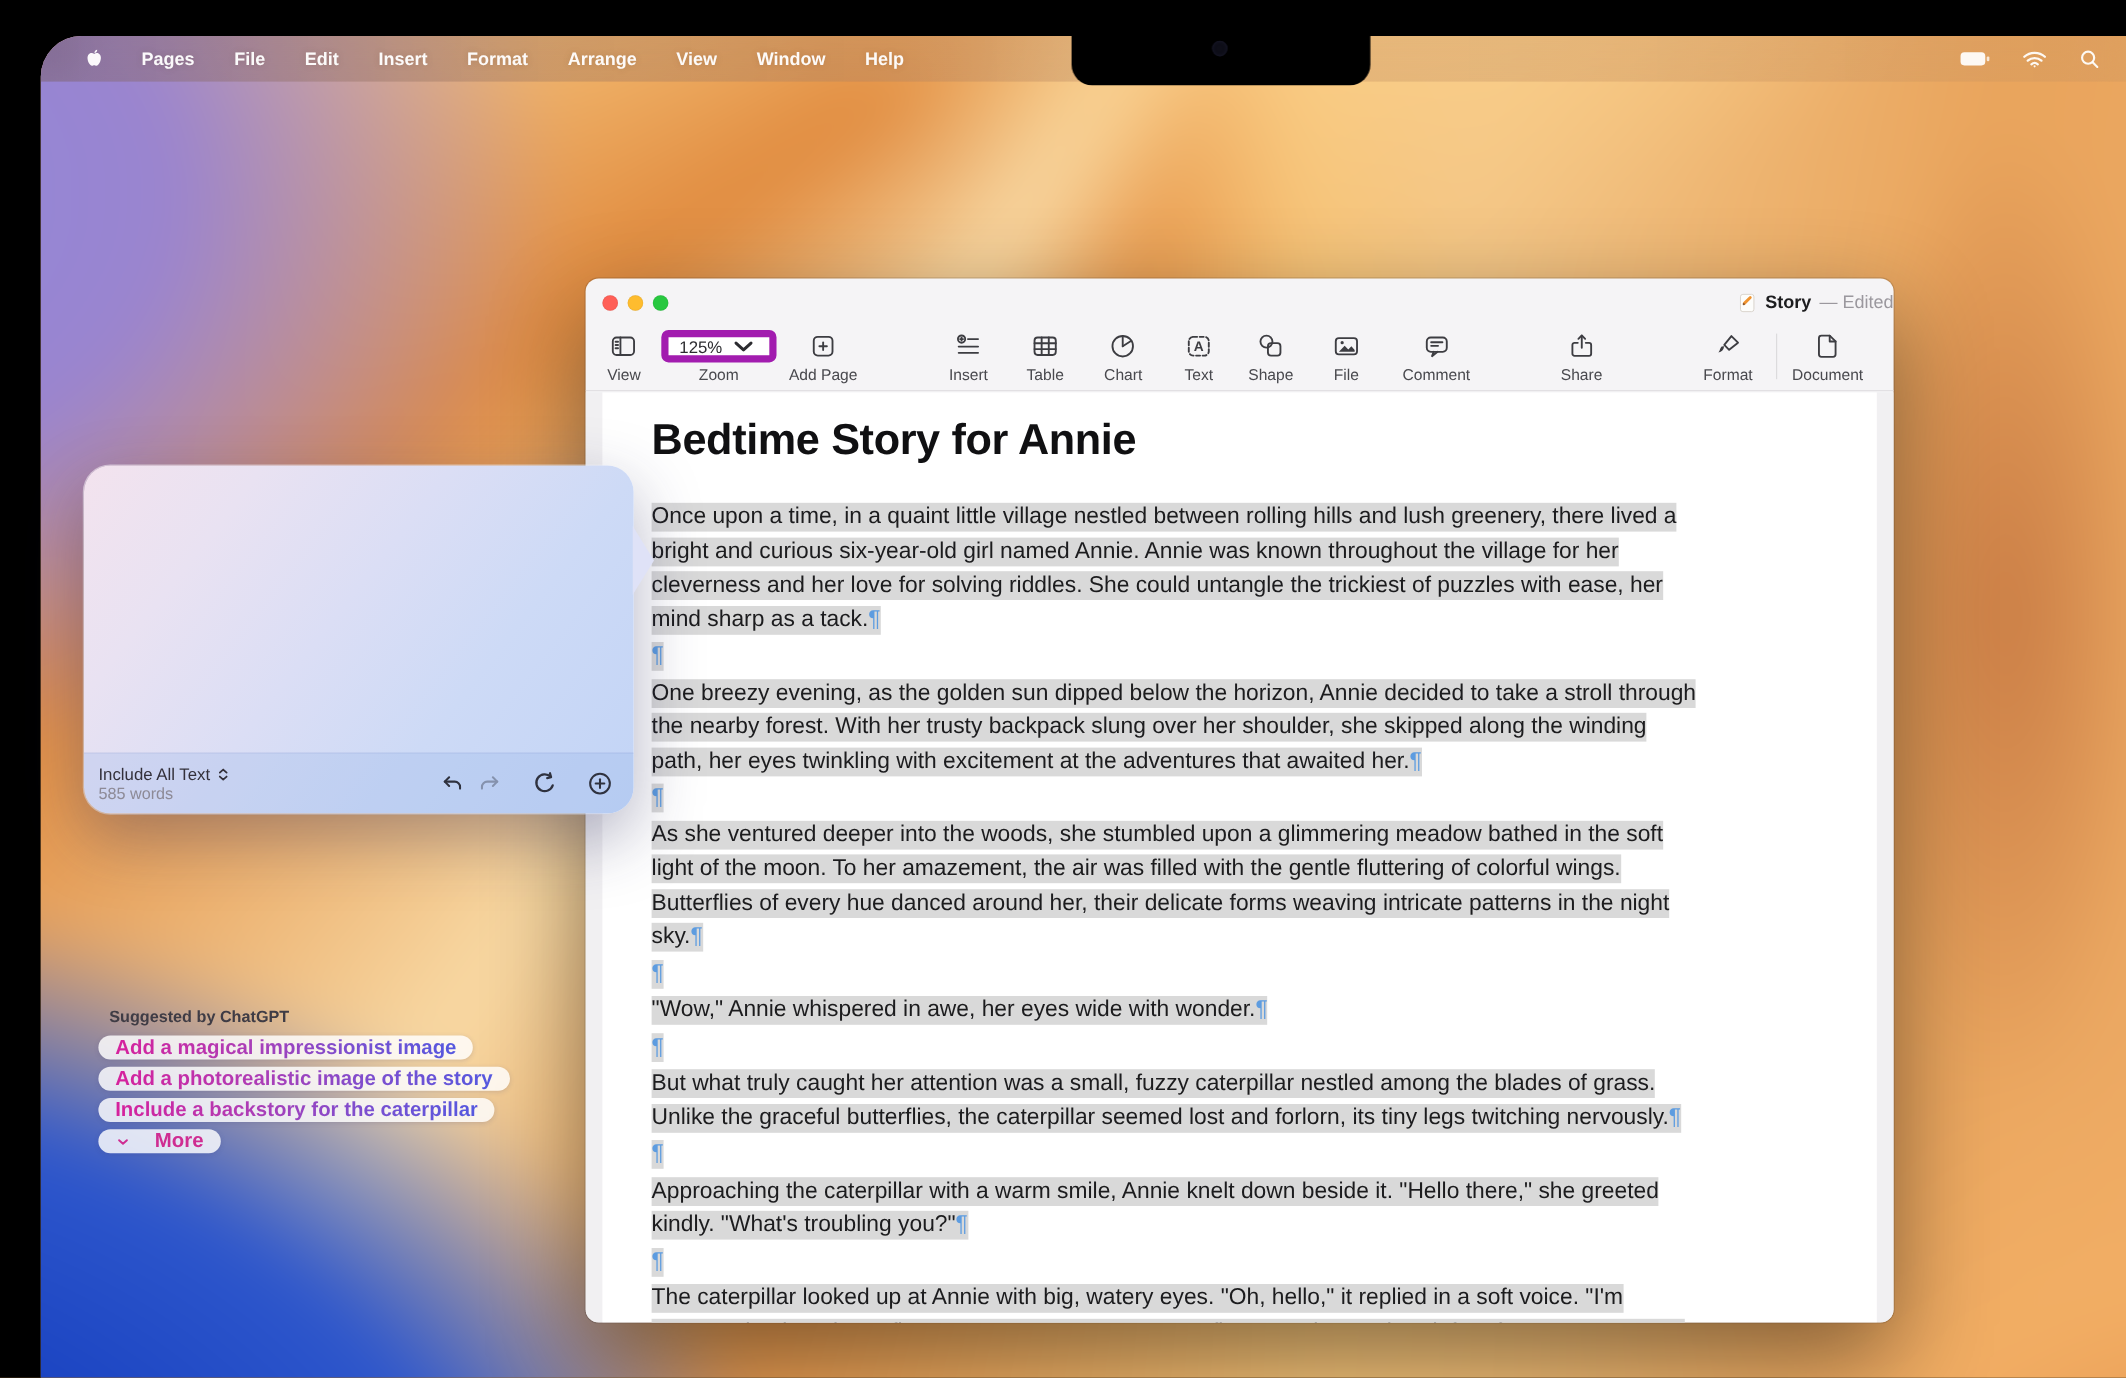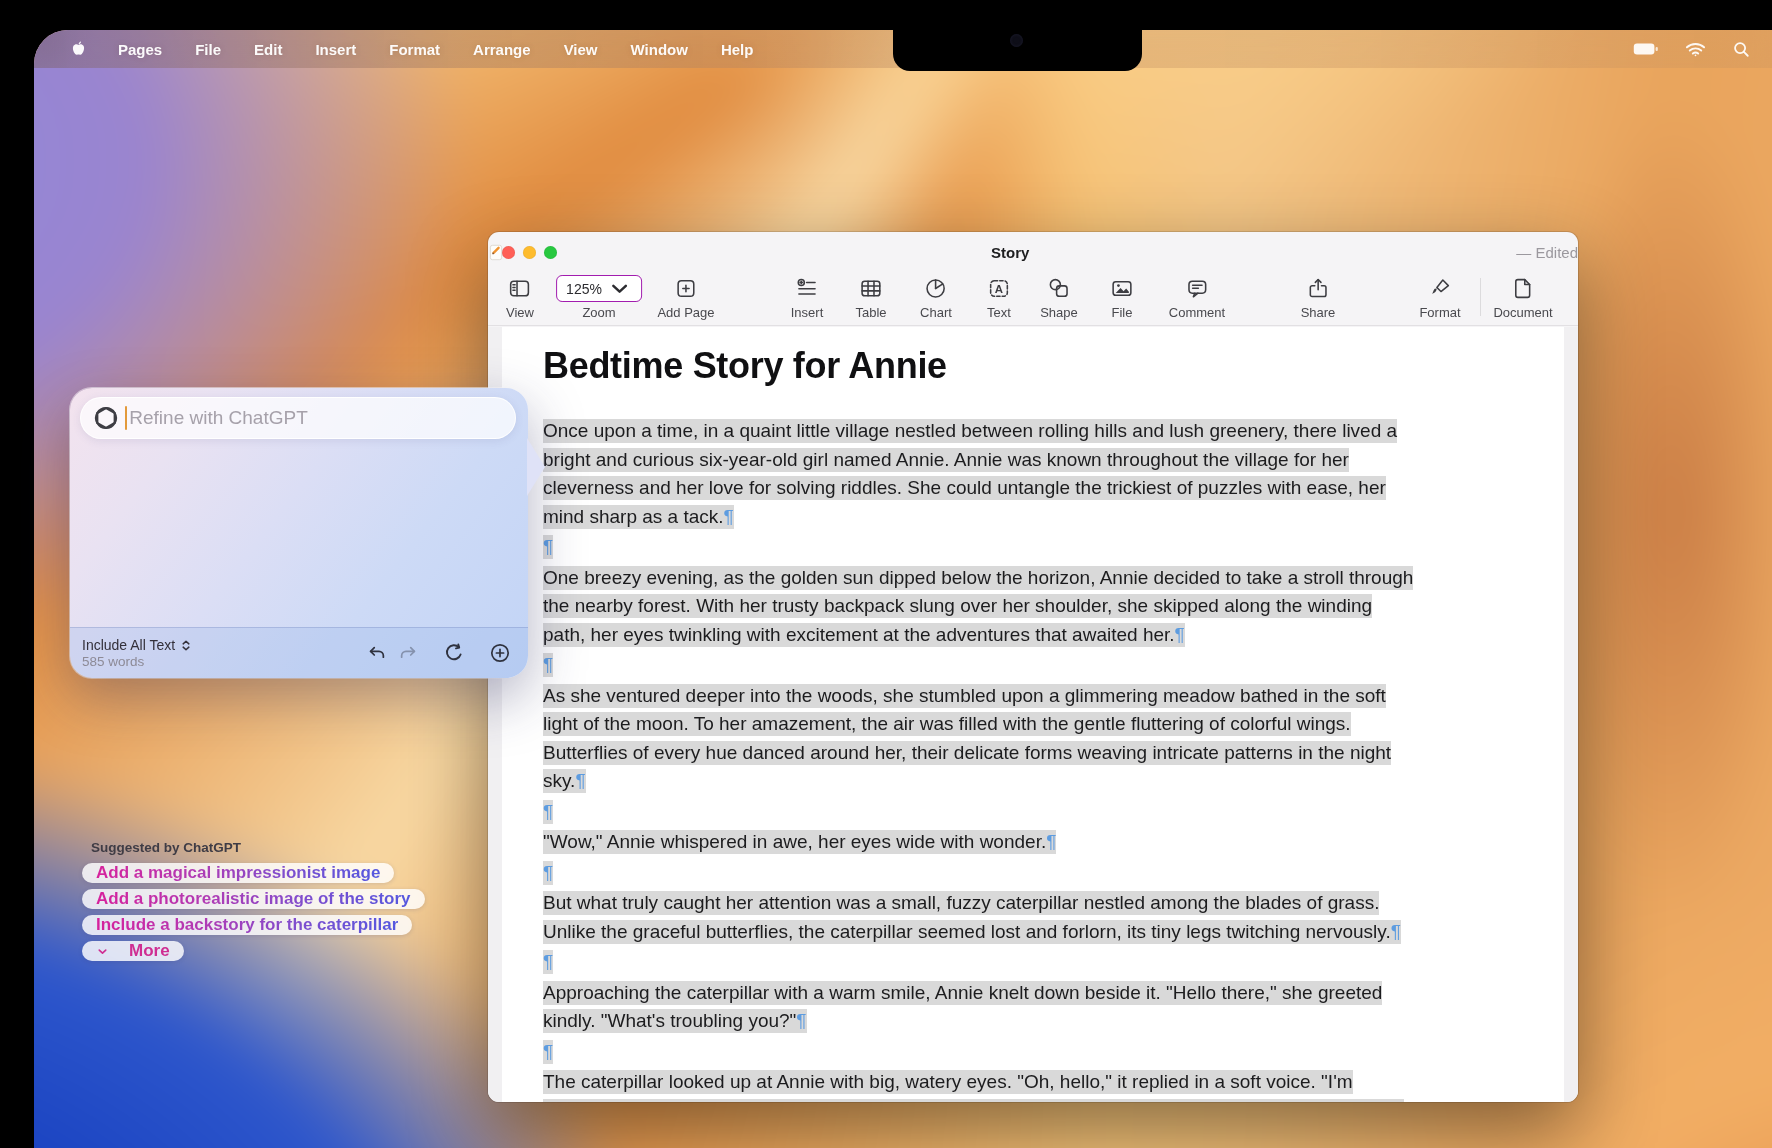--- a/index.html
+++ b/index.html
@@ -41,31 +41,31 @@
             background:#0e0e18; box-shadow:inset 0 0 3px #1d1d30; }
 
   
   .window { position:absolute; left:488px; top:232px; width:1090px; height:870px; border-radius:11px;
             background:#f5f4f6; overflow:hidden; z-index:4;
             box-shadow:0 30px 80px rgba(0,0,0,.45), 0 0 0 1px rgba(0,0,0,.12); }
   .titlebar { position:relative; height:40px; }
   .lights { position:absolute; left:14px; top:14px; display:flex; gap:8px; }
   .light { width:13px; height:13px; border-radius:50%; box-shadow:inset 0 0 1px rgba(0,0,0,.2); }
   .win-title { position:absolute; left:0; right:0; top:0; height:40px; display:flex; align-items:center;
-               justify-content:space-between; gap:7px; font-size:15px; }
+               justify-content:flex-end; gap:7px; font-size:15px; }
   .win-title .t { font-weight:700; color:#1d1d1f; }
   .win-title .s { color:#9b989e; }
 
   .toolbar { position:relative; height:54px; border-bottom:1px solid #e2e0e3; color:#3d3d42; }
   .tb-item { position:absolute; top:3px; transform:translateX(-50%); display:flex; flex-direction:column;
              align-items:center; cursor:default; }
   .tb-item .ic { height:27px; display:flex; align-items:center; justify-content:center; }
   .tb-item .ic svg { width:25px; height:25px; }
   .tb-item .lb { font-size:13px; color:#49494e; margin-top:3px; white-space:nowrap; }
-  .zoom-btn { display:flex; align-items:center; gap:5px; border:1px solid #a21caf; background:#fff;
+  .zoom-btn { display:flex; align-items:center; gap:5px; border:6px solid #a21caf; background:#fff;
               border-radius:6px; padding:3px 9px; font-size:14px; color:#2c2c30; height:27px; }
   .zoom-btn svg { width:11px; height:11px; }
   .tb-divider { position:absolute; left:992px; top:6px; width:1px; height:38px; background:rgba(0,0,0,.10); }
 
   .canvas { position:absolute; left:0; right:0; top:95px; bottom:0; background:#f1f0f2; }
   .page { position:absolute; left:14px; right:14px; top:0; bottom:0; background:#fff; }
   .doc-text { padding:18px 50px 0 41px; }
   .doc-title { font-size:36px; font-weight:700; letter-spacing:-.3px; color:#101012; margin:0 0 30px; }
   .doc-body p { font-size:19px; line-height:28.5px; color:#1c1c1e; margin:2px 0; white-space:pre-wrap; }
   .sel { background:#d9d9d9; padding:1px 0 2px; }
@@ -345,34 +345,20 @@
             <p><span class="sel">The caterpillar looked up at Annie with big, watery eyes. "Oh, hello," it replied in a soft voice. "I'm
 supposed to be a butterfly, you see. But I can't seem to figure out how to break free from my cocoon."<span class="pil">¶</span></span></p>
           </div>
       </div>
     </div>
   </div>
 </div>
 
 <div class="popup">
   <div class="tail"></div>
-  <div class="gpt-input">
-    <svg class="logo stroked" viewBox="-13 -13 26 26" style="color:#3e3e44; stroke-width:2.1">
-      <g>
-        <path d="M0 -10 A10 10 0 0 1 8.66 -5 L8.66 4.4"></path>
-        <path d="M0 -10 A10 10 0 0 1 8.66 -5 L8.66 4.4" transform="rotate(60)"></path>
-        <path d="M0 -10 A10 10 0 0 1 8.66 -5 L8.66 4.4" transform="rotate(120)"></path>
-        <path d="M0 -10 A10 10 0 0 1 8.66 -5 L8.66 4.4" transform="rotate(180)"></path>
-        <path d="M0 -10 A10 10 0 0 1 8.66 -5 L8.66 4.4" transform="rotate(240)"></path>
-        <path d="M0 -10 A10 10 0 0 1 8.66 -5 L8.66 4.4" transform="rotate(300)"></path>
-      </g>
-    </svg>
-    <span class="caret"></span>
-    <input type="text" placeholder="Refine with ChatGPT" style="">
-  </div>
   <div class="sug-label">Suggested by ChatGPT</div>
   <div class="pills">
       <div class="pill">
         <span class="grad">Add a magical impressionist image</span>
       </div>
       <div class="pill">
         <span class="grad">Add a photorealistic image of the story</span>
       </div>
       <div class="pill">
         <span class="grad">Include a backstory for the caterpillar</span>

